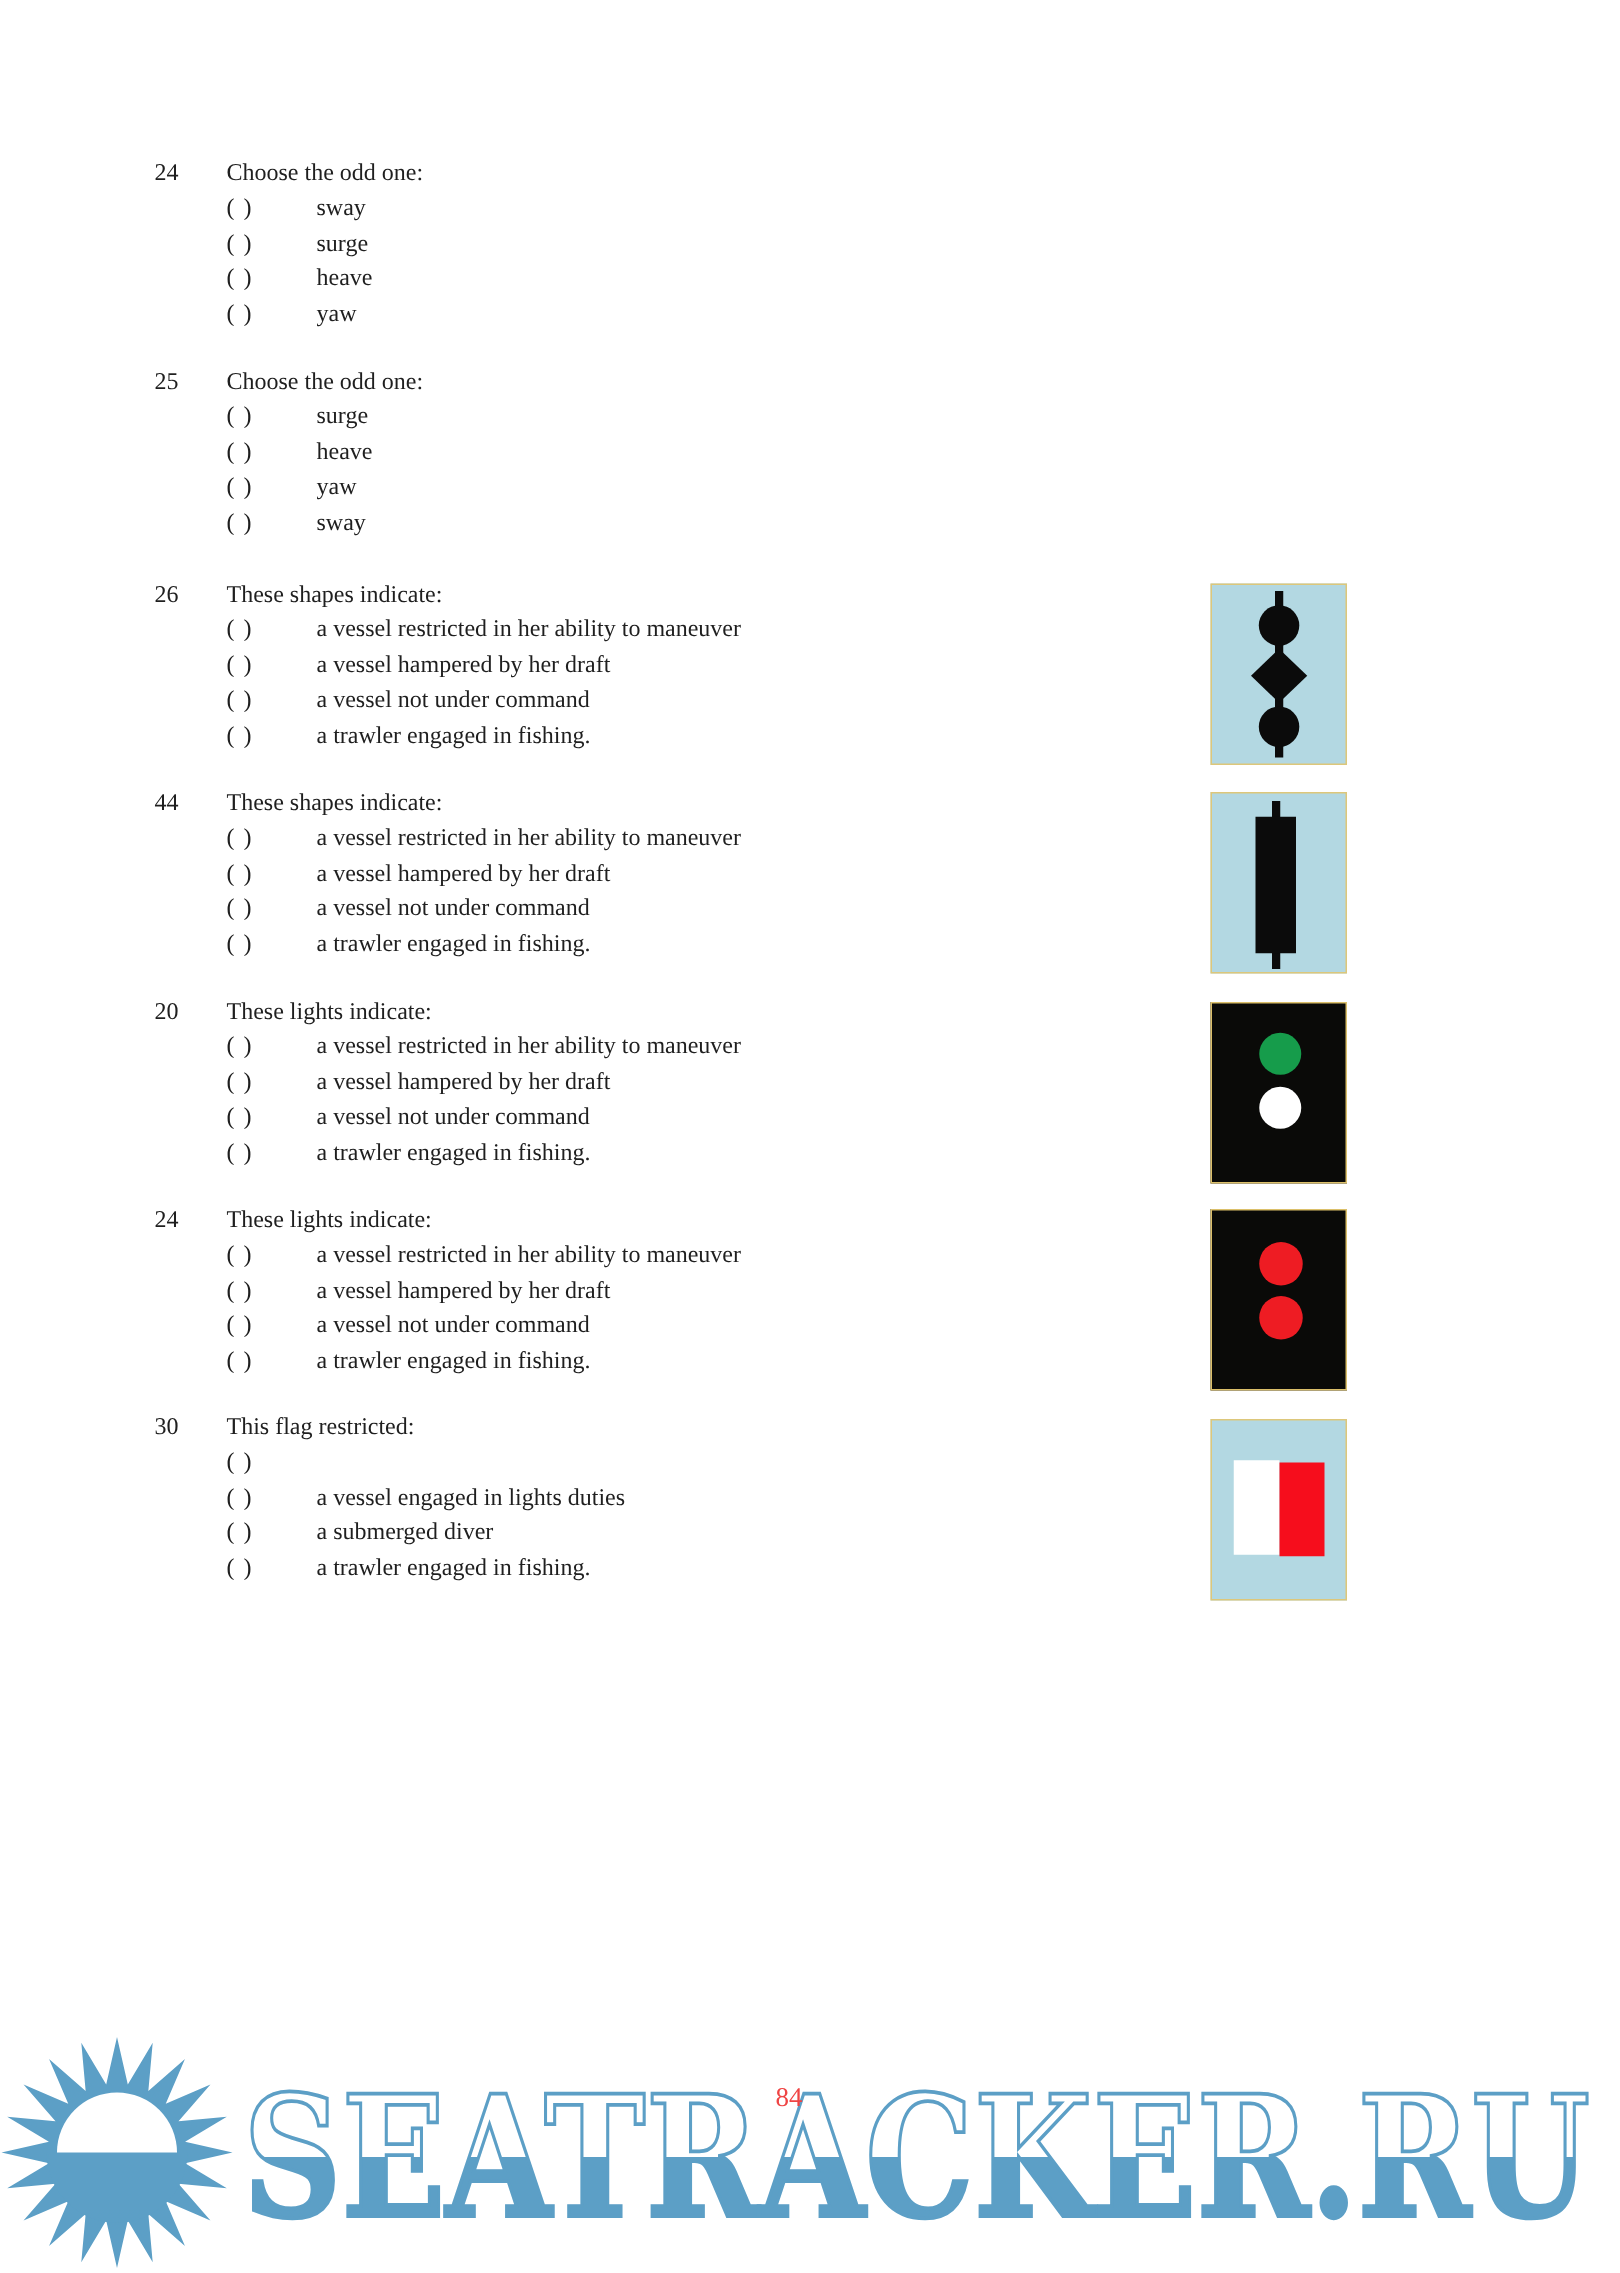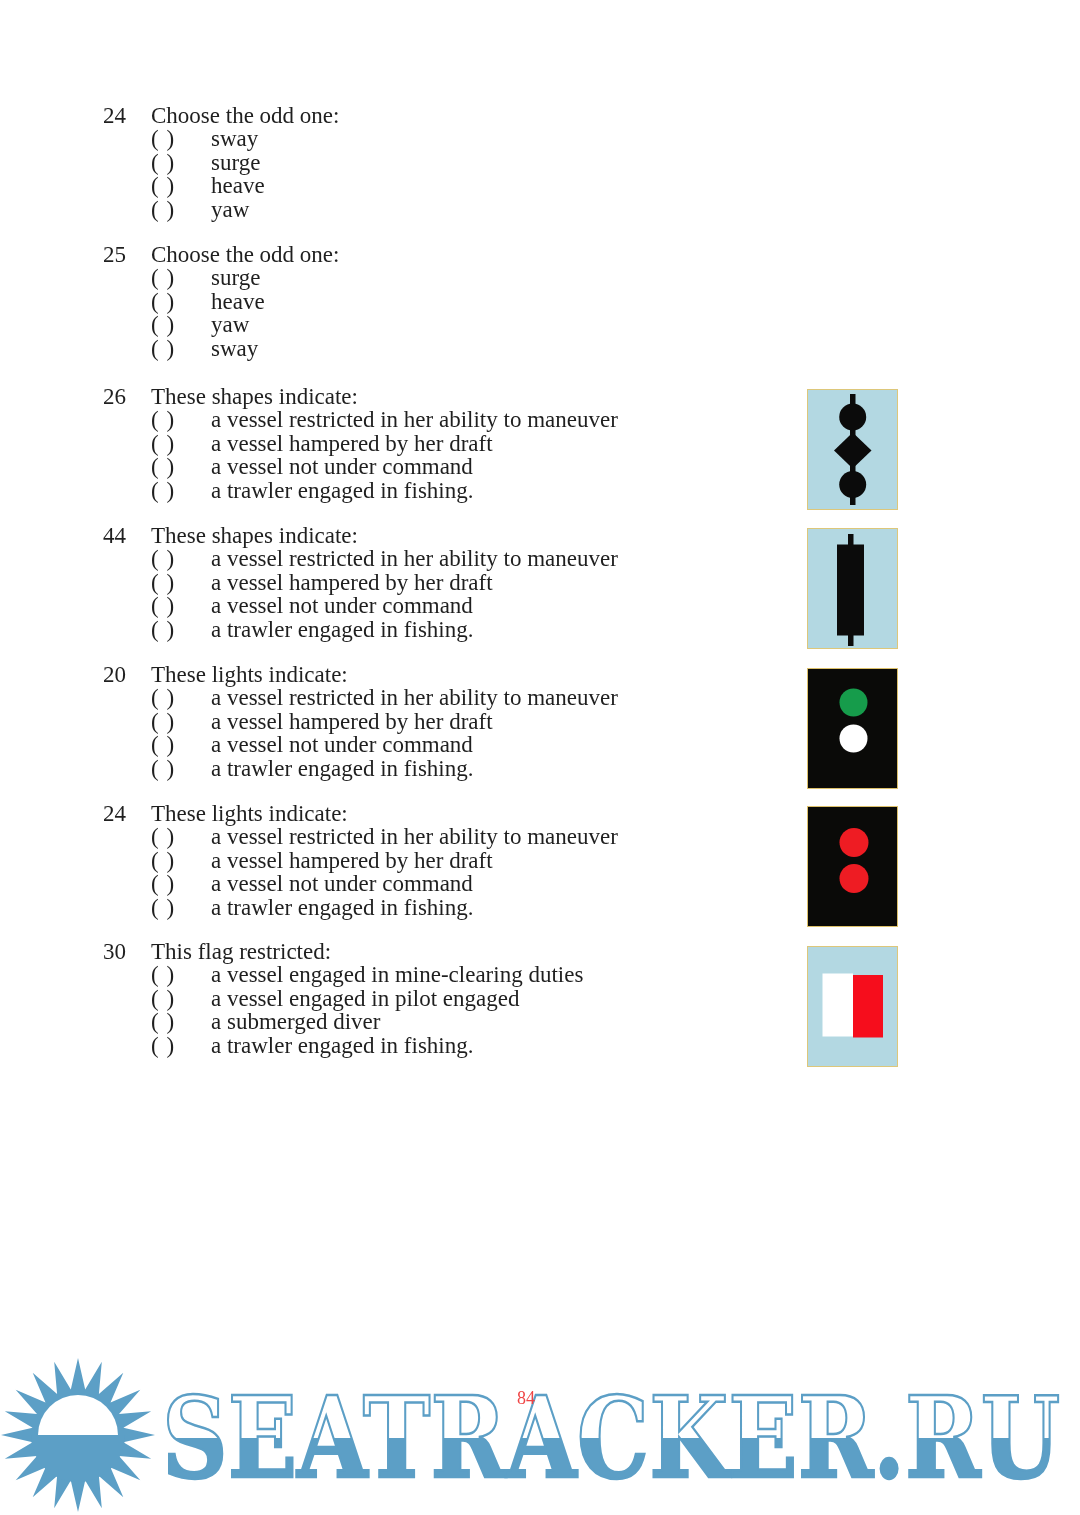--- a/index.html
+++ b/index.html
@@ -1,21 +1,21 @@
 <!DOCTYPE html>
 <html><head>
 <meta charset="utf-8">
 <style>
   html,body{margin:0;padding:0;}
   body{
     width:1080px;height:1515px;position:relative;background:#ffffff;
     font-family:"Liberation Serif", serif;color:#1f1f1f;overflow:hidden;
   }
   .question{position:absolute;left:0;width:790px;}
-  .qline{position:relative;height:23.4px;font-size:23px;line-height:23.4px;white-space:nowrap;}
+  .qline{position:relative;height:23.4px;font-size:16px;line-height:23.4px;white-space:nowrap;}
   .c-num{position:absolute;left:103px;}
   .c-title{position:absolute;left:151px;}
   .c-marker{position:absolute;left:151px;letter-spacing:1px;}
   .c-opt{position:absolute;left:211px;}
   
   .fig{position:absolute;left:807px;width:91px;height:121px;box-sizing:border-box;border:1px solid #ddc77a;}
   .fig-blue{background:#b3d8e2;}
   .fig-black{background:#0a0a08;border-color:#dcc06a;}
   .fig svg{display:block;width:89px;height:119px;}
   
@@ -164,25 +164,24 @@
   </div>
 </section>
 
 <section class="question" style="top:940px">
   <div class="qline">
     <span class="c-num">30</span>
     <span class="c-title">This flag restricted:</span>
   </div>
   <div class="qline">
     <span class="c-marker">( )</span>
-    <span class="c-opt">a vessel engaged in mine-clearing duties</span>
-  </div>
-  <div class="qline">
-    <span class="c-marker">( )</span>
-    <span class="c-opt">a vessel engaged in pilot engaged</span>
+  </div>
+  <div class="qline">
+    <span class="c-marker">( )</span>
+    <span class="c-opt">a vessel engaged in lights duties</span>
   </div>
   <div class="qline">
     <span class="c-marker">( )</span>
     <span class="c-opt">a submerged diver</span>
   </div>
   <div class="qline">
     <span class="c-marker">( )</span>
     <span class="c-opt">a trawler engaged in fishing.</span>
   </div>
 </section>

